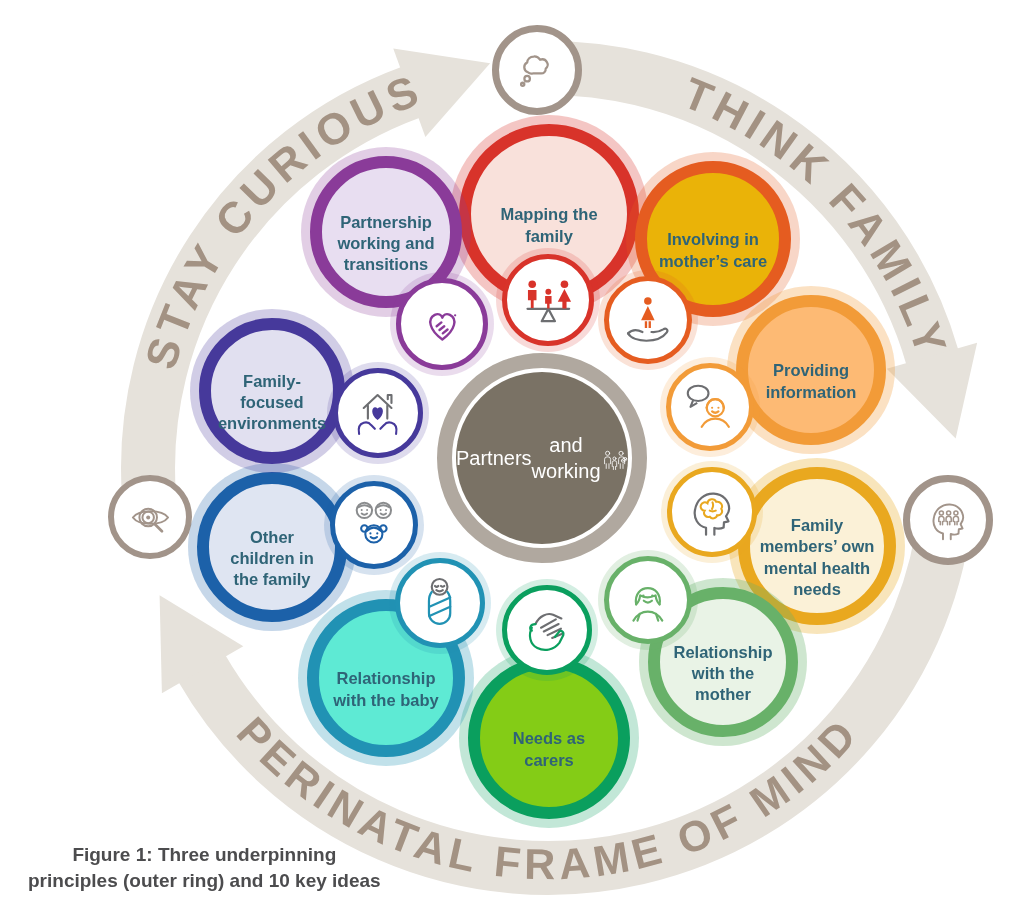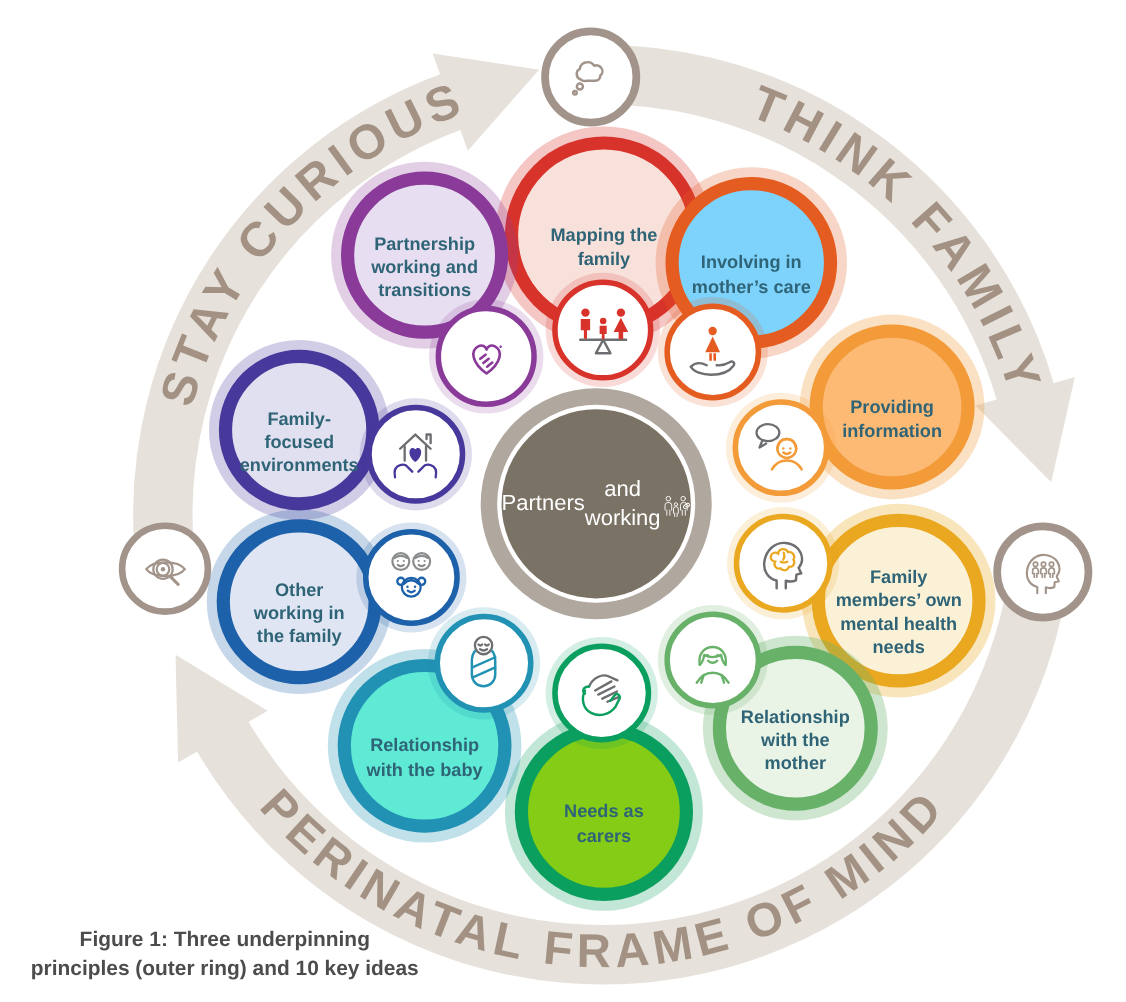--- a/index.html
+++ b/index.html
@@ -102,40 +102,40 @@
       <g transform="rotate(-35 84 36)">
         <ellipse cx="84" cy="36" rx="11" ry="6.5"></ellipse>
         <path d="M79 32.5 l4.5 7 M85 31.5 l4.5 7"></path>
       </g>
     </svg>
   </div>
 
   <div class="idea" style="left: 459px; top: 124px; height: 180px; width: 180px; border-color: rgb(216, 51, 42); background: rgb(249, 225, 219); box-shadow: rgba(216, 51, 42, 0.28) 0px 0px 0px 9px;">
       <span>Mapping the family</span>
     </div>
-  <div class="idea" style="left: 605px; top: 161px; height: 156px; width: 156px; border-color: rgb(229, 92, 32); background: #7dd3fc; box-shadow: rgba(229, 92, 32, 0.25) 0px 0px 0px 9px;">
+  <div class="idea" style="left: 635px; top: 161px; height: 156px; width: 156px; border-color: rgb(229, 92, 32); background: #eab308; box-shadow: rgba(229, 92, 32, 0.25) 0px 0px 0px 9px;">
       <span>Involving in mother’s care</span>
     </div>
   <div class="idea" style="left: 736px; top: 295px; height: 150px; width: 150px; border-color: rgb(242, 155, 56); background: #fdba74; box-shadow: rgba(242, 155, 56, 0.3) 0px 0px 0px 9px;">
       <span>Providing information</span>
     </div>
   <div class="idea" style="left: 738px; top: 467px; height: 158px; width: 158px; border-color: rgb(233, 168, 31); background: rgb(251, 241, 215); box-shadow: rgba(233, 168, 31, 0.3) 0px 0px 0px 9px;">
       <span>Family members’ own mental health needs</span>
     </div>
   <div class="idea" style="left: 648px; top: 587px; height: 150px; width: 150px; border-color: rgb(104, 177, 105); background: rgb(233, 243, 230); box-shadow: rgba(104, 177, 105, 0.32) 0px 0px 0px 9px;">
       <span>Relationship with the mother</span>
     </div>
   <div class="idea" style="left: 468px; top: 657px; height: 162px; width: 162px; border-color: rgb(10, 159, 94); background: #84cc16; box-shadow: rgba(10, 159, 94, 0.25) 0px 0px 0px 9px;">
       <span>Needs as carers</span>
     </div>
   <div class="idea" style="left: 307px; top: 599px; height: 158px; width: 158px; border-color: rgb(33, 146, 180); background: #5eead4; box-shadow: rgba(33, 146, 180, 0.28) 0px 0px 0px 9px;">
       <span>Relationship with the baby</span>
     </div>
   <div class="idea" style="left: 197px; top: 472px; height: 150px; width: 150px; border-color: rgb(28, 97, 169); background: rgb(223, 229, 242); box-shadow: rgba(28, 97, 169, 0.25) 0px 0px 0px 9px;">
-      <span>Other working in the family</span>
+      <span>Other children in the family</span>
     </div>
   <div class="idea" style="left: 199px; top: 318px; height: 146px; width: 146px; border-color: rgb(70, 57, 155); background: rgb(225, 224, 240); box-shadow: rgba(70, 57, 155, 0.25) 0px 0px 0px 9px;">
       <span>Family-focused environments</span>
     </div>
   <div class="idea" style="left: 310px; top: 156px; height: 152px; width: 152px; border-color: rgb(138, 59, 153); background: rgb(232, 222, 241); box-shadow: rgba(138, 59, 153, 0.25) 0px 0px 0px 9px;">
       <span>Partnership working and transitions</span>
     </div>
 
   <div class="idea-icon" style="left: 502px; top: 254px; height: 92px; width: 92px; border-color: rgb(216, 51, 42); box-shadow: rgba(216, 51, 42, 0.18) 0px 0px 0px 6px;">
     <svg viewBox="0 0 64 64">

